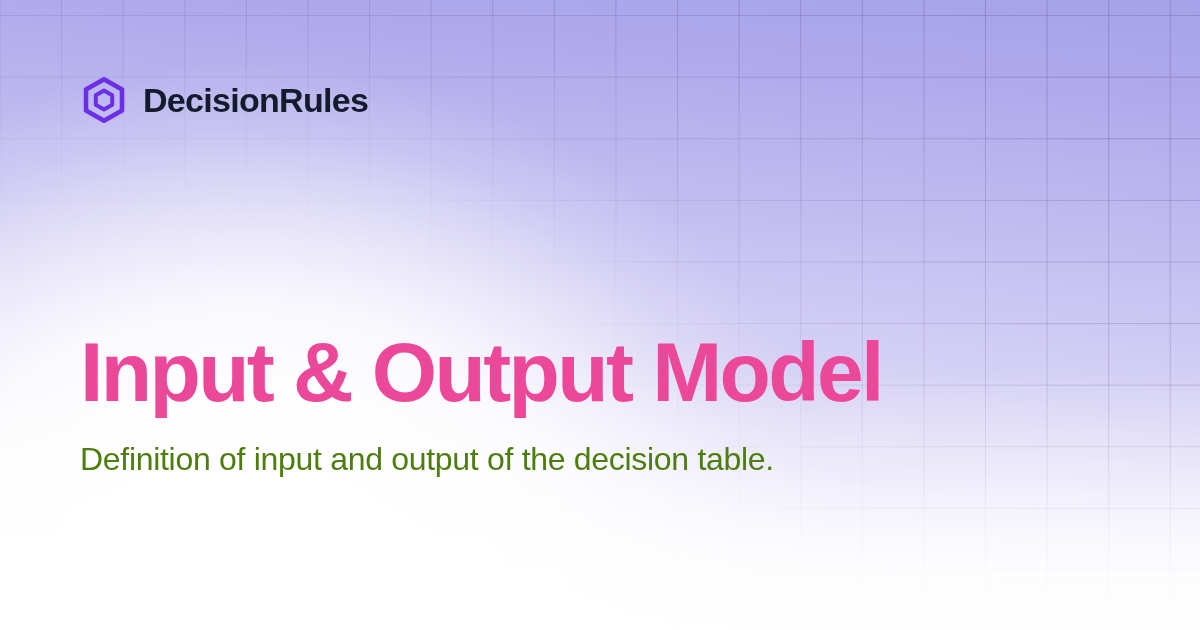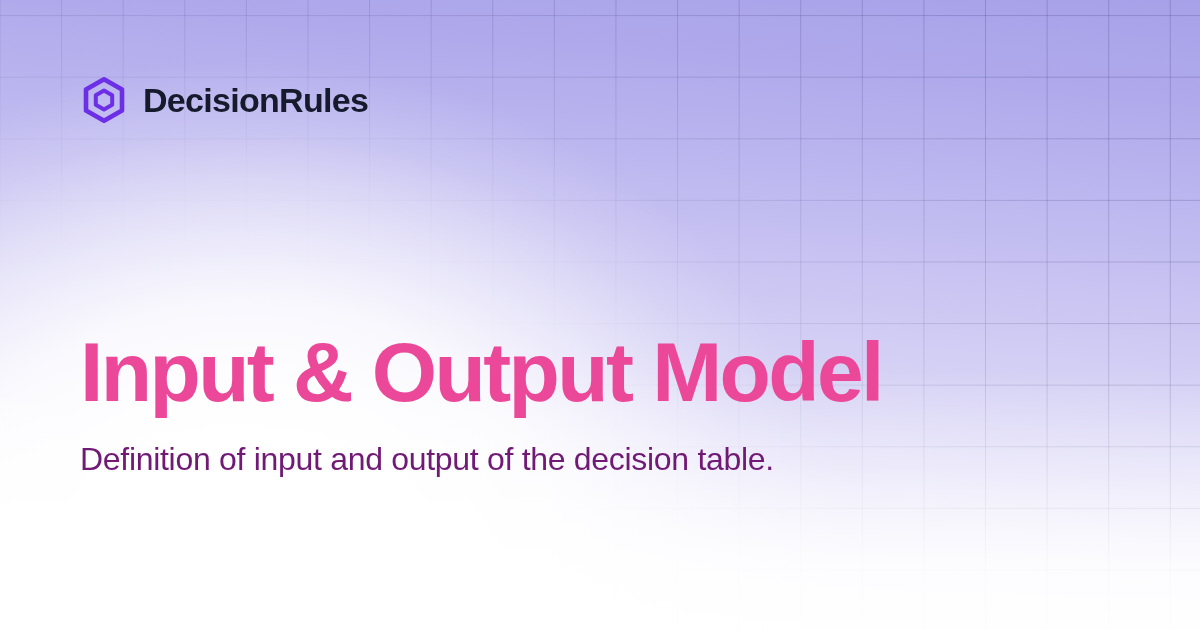--- a/index.html
+++ b/index.html
@@ -157,21 +157,21 @@
     color: #ec4899;
     white-space: nowrap;
   }
 
   .subhead {
     margin: 22px 0 0 0;
     font-size: 32px;
     font-weight: normal;
     line-height: 1.32;
     letter-spacing: -0.3px;
-    color: #701a75;
+    color: #4d7c0f;
     max-width: 790px;
   }
 </style>
 </head>
 <body>
 
 <div class="og-card">
 
   <div class="bg-gradient"></div>
   <div class="bg-grid"></div>

